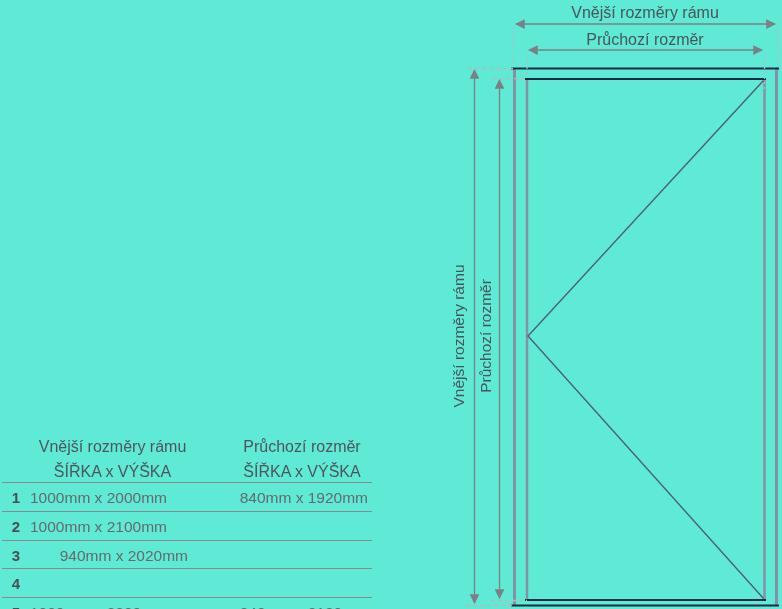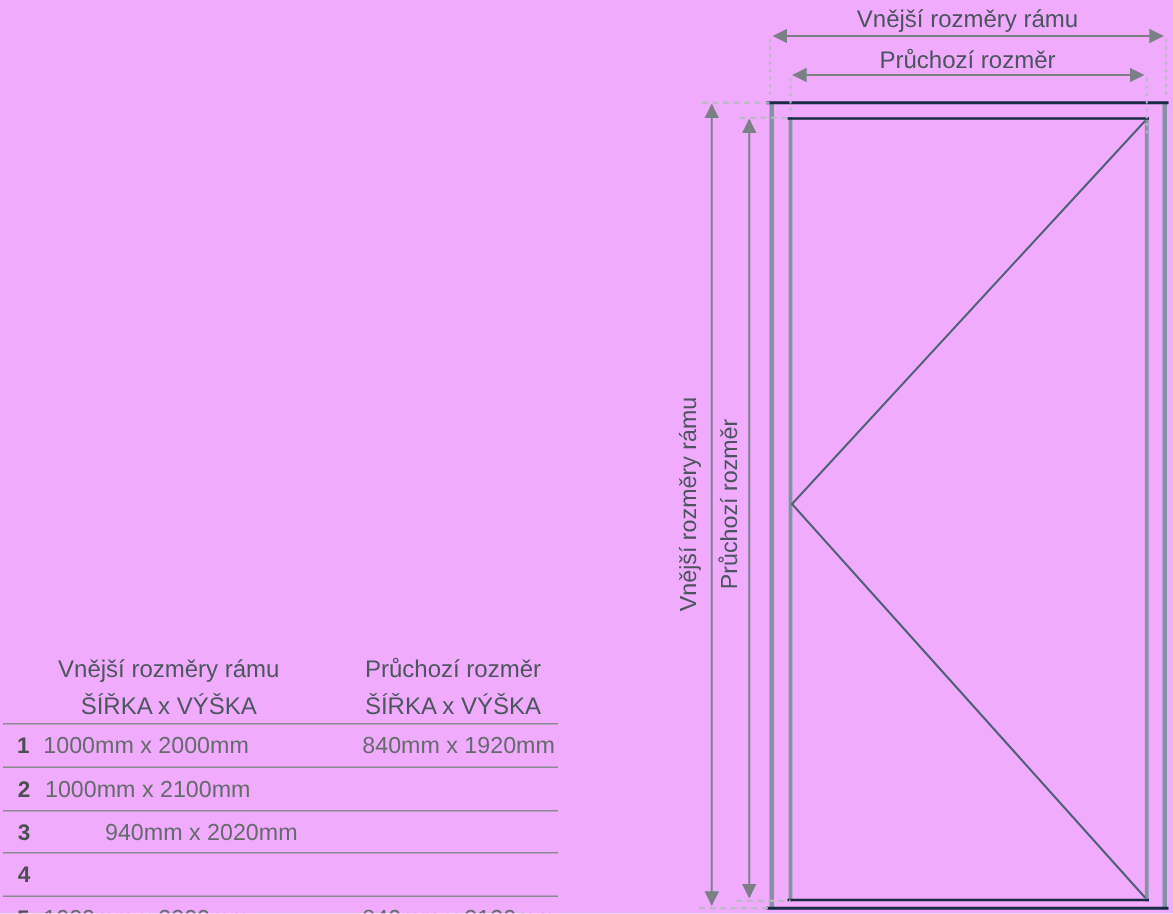--- a/index.html
+++ b/index.html
@@ -6,21 +6,21 @@
     margin: 0;
     padding: 0;
     background: #ffffff;
     font-family: "Liberation Sans", sans-serif;
   }
   .canvas {
     position: relative;
     width: 782px;
     height: 609px;
     overflow: hidden;
-    background: #f0abfc;
+    background: #5eead4;
   }
   .diagram-svg {
     position: absolute;
     left: 0;
     top: 0;
     width: 782px;
     height: 609px;
   }
   svg text {
     font-family: "Liberation Sans", sans-serif;
@@ -58,22 +58,22 @@
     font-weight: bold;
     color: #4b4f52;
     font-size: 15px;
   }
   .trow .c1 {
     width: 180px;
     text-align: left;
   }
   .trow .c2 {
     width: 136px;
-    margin-left: 40px;
-    text-align: left;
+    margin-left: 22px;
+    text-align: right;
   }
 </style>
 </head>
 <body>
 
 <div class="canvas">
 
   <svg class="diagram-svg" viewBox="0 0 782 609">
     <defs>
       <marker id="arr" viewBox="0 0 10 10" refX="9" refY="5" markerWidth="7.5" markerHeight="7.5" orient="auto-start-reverse">

